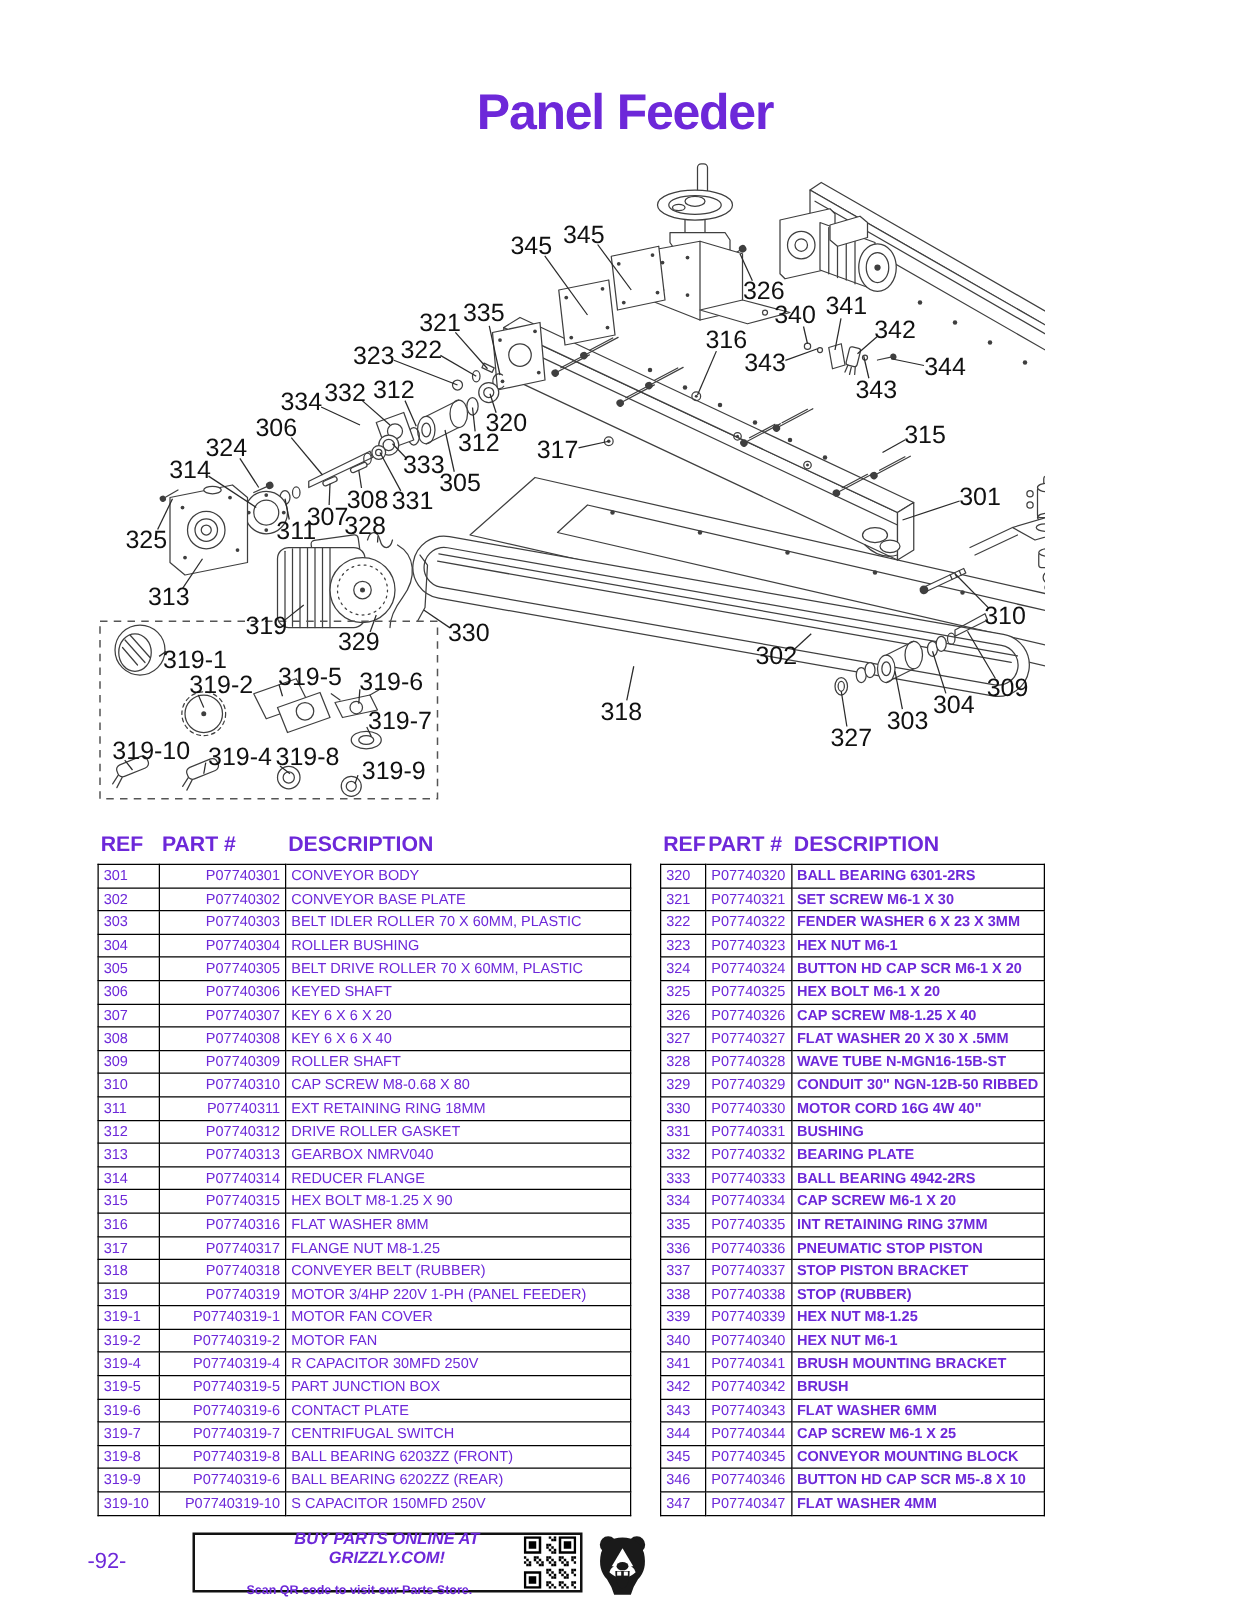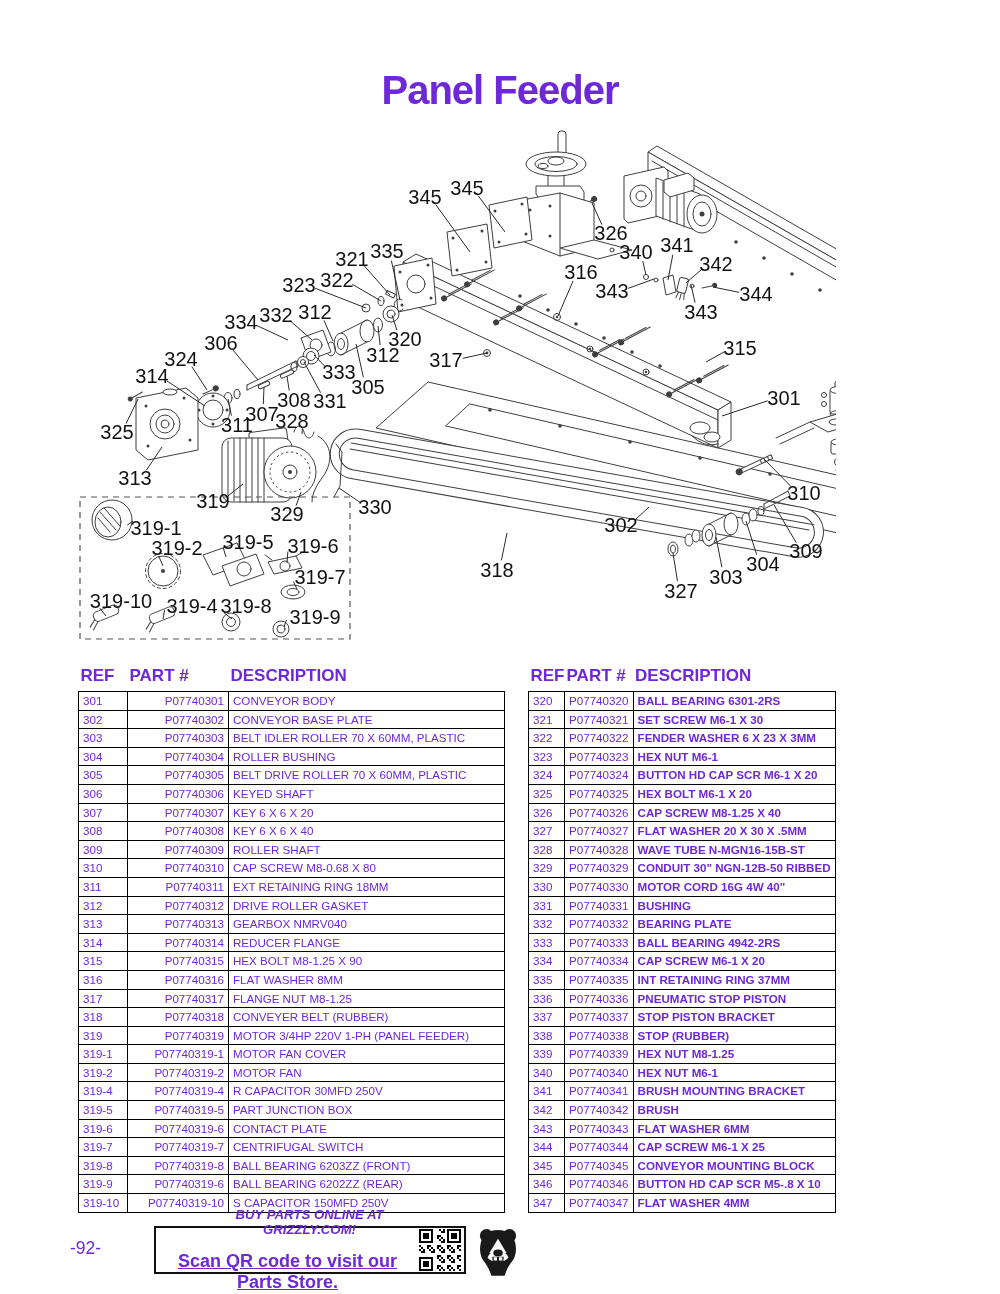--- a/index.html
+++ b/index.html
@@ -26,21 +26,21 @@
   #table-left td:nth-child(3){width:267px;}
   #table-right td:nth-child(1){width:32px;}
   #table-right td:nth-child(2){width:86px;}
   #table-right td:nth-child(3){width:255px;font-weight:bold;}
   
   .pageno{position:absolute;left:70px;top:1238px;font-size:17.5px;}
   .banner{position:absolute;left:154px;top:1226px;width:312px;height:48px;
           border:2px solid #111;display:flex;align-items:center;box-sizing:border-box;}
   .banner-text{flex:1;text-align:center;}
   .banner-line1{font-size:13.2px;font-weight:bold;font-style:italic;padding-left:44px;}
-  .banner-line2{font-size:18px;font-weight:600;margin-top:14px;text-decoration:underline;}
+  .banner-line2{font-size:10px;font-weight:600;margin-top:14px;}
   .qr{width:42px;height:42px;margin-right:3px;flex:0 0 auto;}
   .bear{position:absolute;left:477px;top:1227px;width:42px;height:50px;}
   .model{position:absolute;left:560px;top:1238px;width:365px;text-align:right;font-size:17.5px;}
 </style>
 </head>
 <body>
 
 <div class="page">
 
   <div class="title">Panel Feeder</div>

